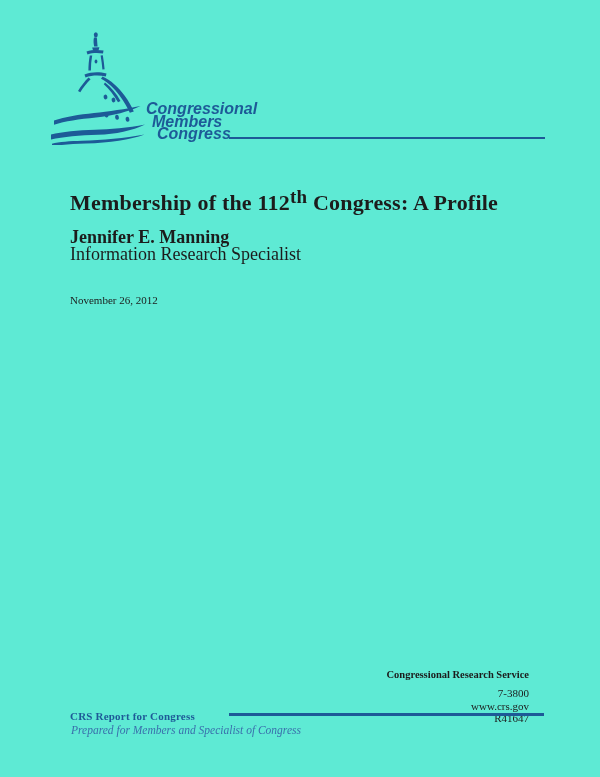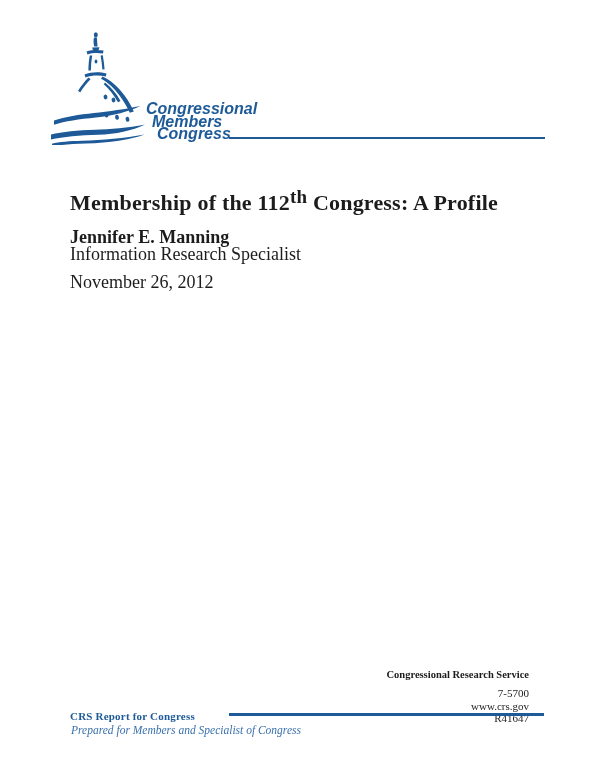--- a/index.html
+++ b/index.html
@@ -1,20 +1,20 @@
 <!DOCTYPE html>
 <html><head>
 <meta charset="utf-8">
 <style>
   html,body { margin:0; padding:0; background:#e8e8e8; }
   .page {
     position:relative;
     width:600px; height:777px;
     margin:0 auto;
-    background:#ffffff;
+    background:#5eead4;
     font-family:"Liberation Serif", serif;
     color:#1c1c1c;
     overflow:hidden;
   }
   
   .dome-svg { position:absolute; left:50px; top:30px; width:100px; height:115px; }
   .wordmark {
     position:absolute; left:146px; top:103px;
     font-family:"Liberation Sans", sans-serif;
     font-weight:bold; font-style:italic;
@@ -27,21 +27,21 @@
   .rule-top { left:229px; top:136.5px; width:316px; }
   
   .report-title {
     position:absolute; left:70px; top:175px;
     font-size:22px; font-weight:bold; line-height:26px;
     white-space:nowrap; letter-spacing:0.2px;
   }
   .report-title sup { font-size:19px; line-height:0; vertical-align:7px; }
   .author-block { position:absolute; left:70px; top:229px; font-size:18px; line-height:17px; }
   .author-name { font-weight:bold; }
-  .pub-date { position:absolute; left:70px; top:274px; font-size:18px; line-height:17px;text-align:right; }
+  .pub-date { position:absolute; left:70px; top:292px; font-size:11px; line-height:17px;text-align:right; }
   
   .footer-right {
     position:absolute; right:71px; top:645px;
     text-align:right; font-size:11px; line-height:12.3px;
     white-space:nowrap;
     margin-top:24px;
   }
   .footer-right .org { font-weight:bold; font-size:10.5px; margin-bottom:6px; }
   
   .crs-banner {
@@ -104,21 +104,21 @@
 
   <div class="author-block">
     <div class="author-name">Jennifer E. Manning</div>
     <div class="author-role">Information Research Specialist</div>
   </div>
 
   <div class="pub-date">November 26, 2012</div>
 
   <div class="footer-right">
     <div class="org">Congressional Research Service</div>
-    <div class="phone">7-5700</div>
+    <div class="phone">7-3800</div>
     <div class="website">www.crs.gov</div>
     <div class="report-number">R41647</div>
   </div>
 
   <div class="crs-banner">CRS Report for Congress</div>
   <div class="rule rule-footer"></div>
   <div class="tagline">Prepared for Members and Specialist of Congress</div>
 
 </div>
 

